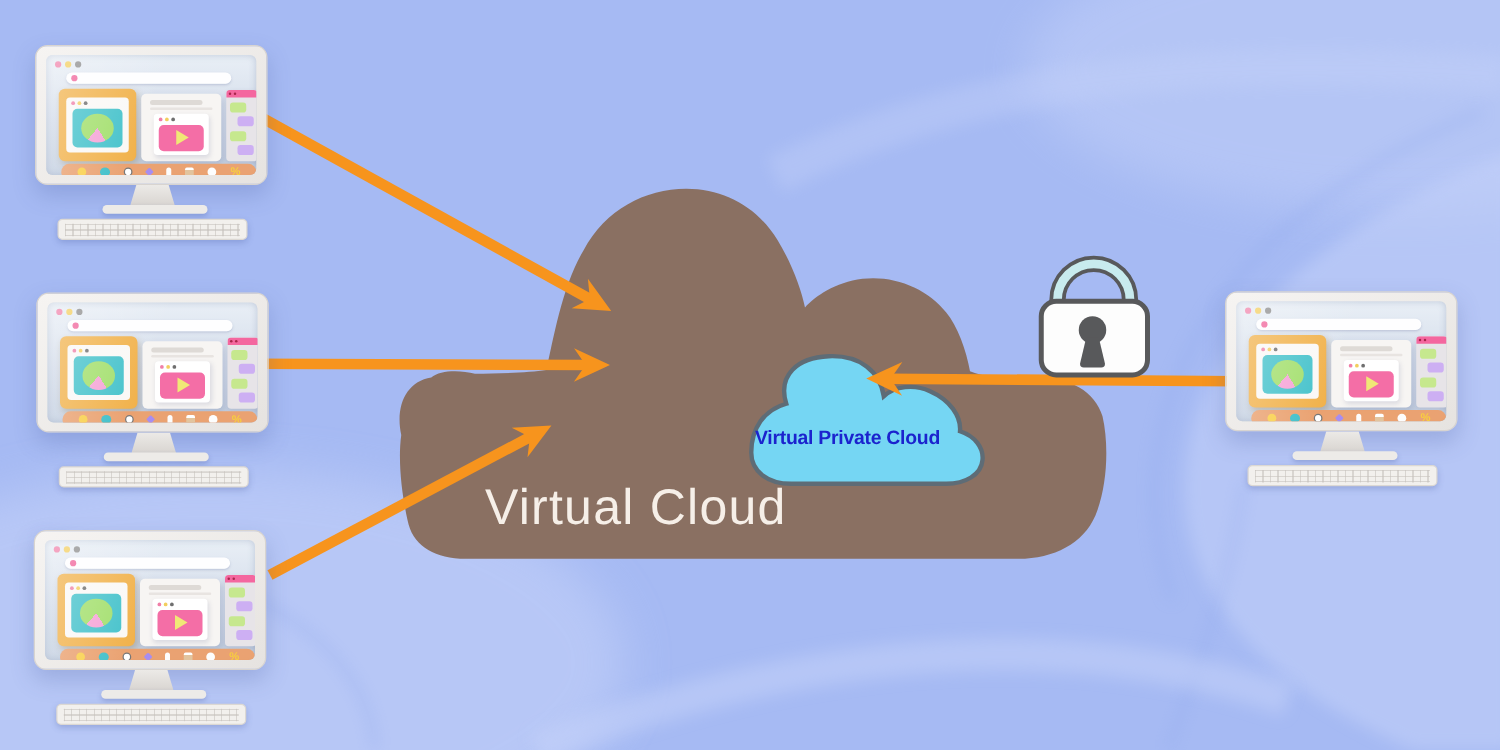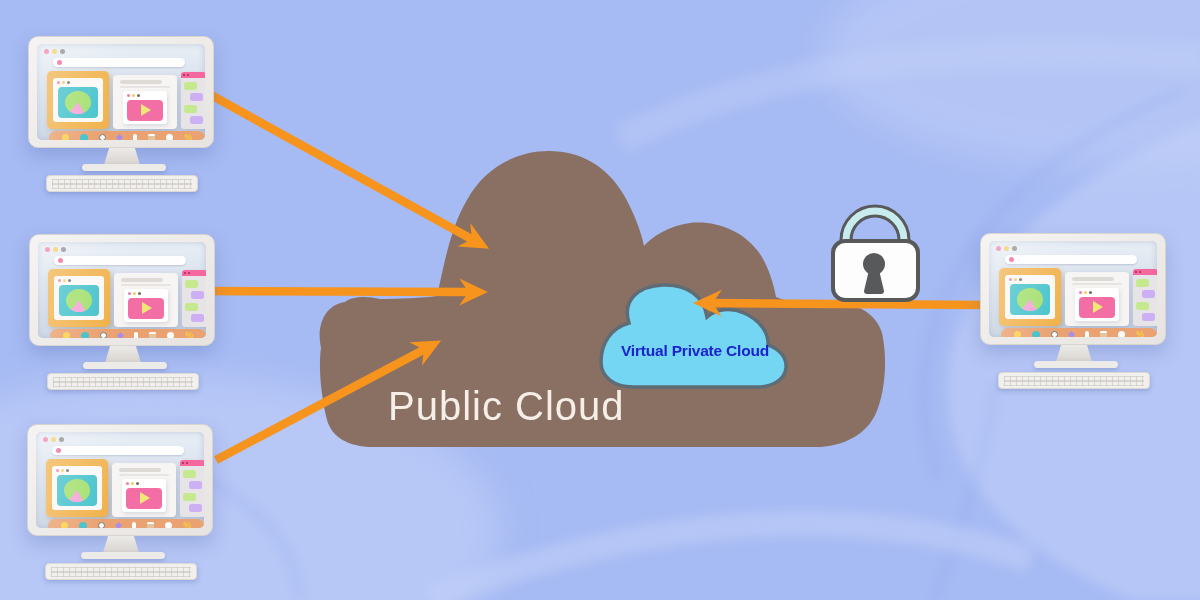--- a/index.html
+++ b/index.html
@@ -11,21 +11,21 @@
   }
   .layer{position:absolute;left:0;top:0;}
 
   
   .public-label{
     position:absolute;left:388px;top:384px;
     font-size:40px;font-weight:400;letter-spacing:1px;
     color:var(--public-cloud-text,#F6EFE8);
   }
   .vpc-label{
-    position:absolute;left:604px;top:342px;width:182px;text-align:center;
+    position:absolute;left:604px;top:342px;width:182px;text-align:left;
     font-size:15.5px;font-weight:700;letter-spacing:-.2px;
     color:var(--vpc-text,#1B23CE);
   }
 
   
   .monitor{position:absolute;width:188px;height:158px;}
   .bezel{
     position:absolute;left:0;top:0;width:186px;height:112px;border-radius:10px;
     background:linear-gradient(145deg,#f6f4f2,#e6e3e0);
     border:1px solid #d8d4d0;
@@ -165,21 +165,21 @@
 
     <g>
       <path d="M846,248 L846,240 A29,29 0 0 1 904,240 L904,248" fill="none" style="stroke:var(--lock-stroke,#58595B)" stroke-width="13"></path>
       <path d="M846,248 L846,240 A29,29 0 0 1 904,240 L904,248" fill="none" style="stroke:var(--lock-shackle,#C8EBEE)" stroke-width="7"></path>
       <rect x="833" y="241" width="85" height="59" rx="12" style="fill:var(--lock-body,#FDFDFD);stroke:var(--lock-stroke,#58595B)" stroke-width="4"></rect>
       <circle cx="874" cy="264" r="11" style="fill:var(--lock-stroke,#58595B)"></circle>
       <path d="M869,270 L879,270 L884,291 Q884,294 881,294 L867,294 Q864,294 864,291 Z" style="fill:var(--lock-stroke,#58595B)"></path>
     </g>
   </svg>
 
-  <div class="public-label">Public Cloud</div>
+  <div class="public-label">Virtual Cloud</div>
   <div class="vpc-label">Virtual Private Cloud</div>
 
   <div class="monitor" style="left:28px;top:36px">
   <div class="bezel">
     <div class="screen">
       <div class="win-dots">
             <i></i>
             <i></i>
             <i></i>
           </div>

